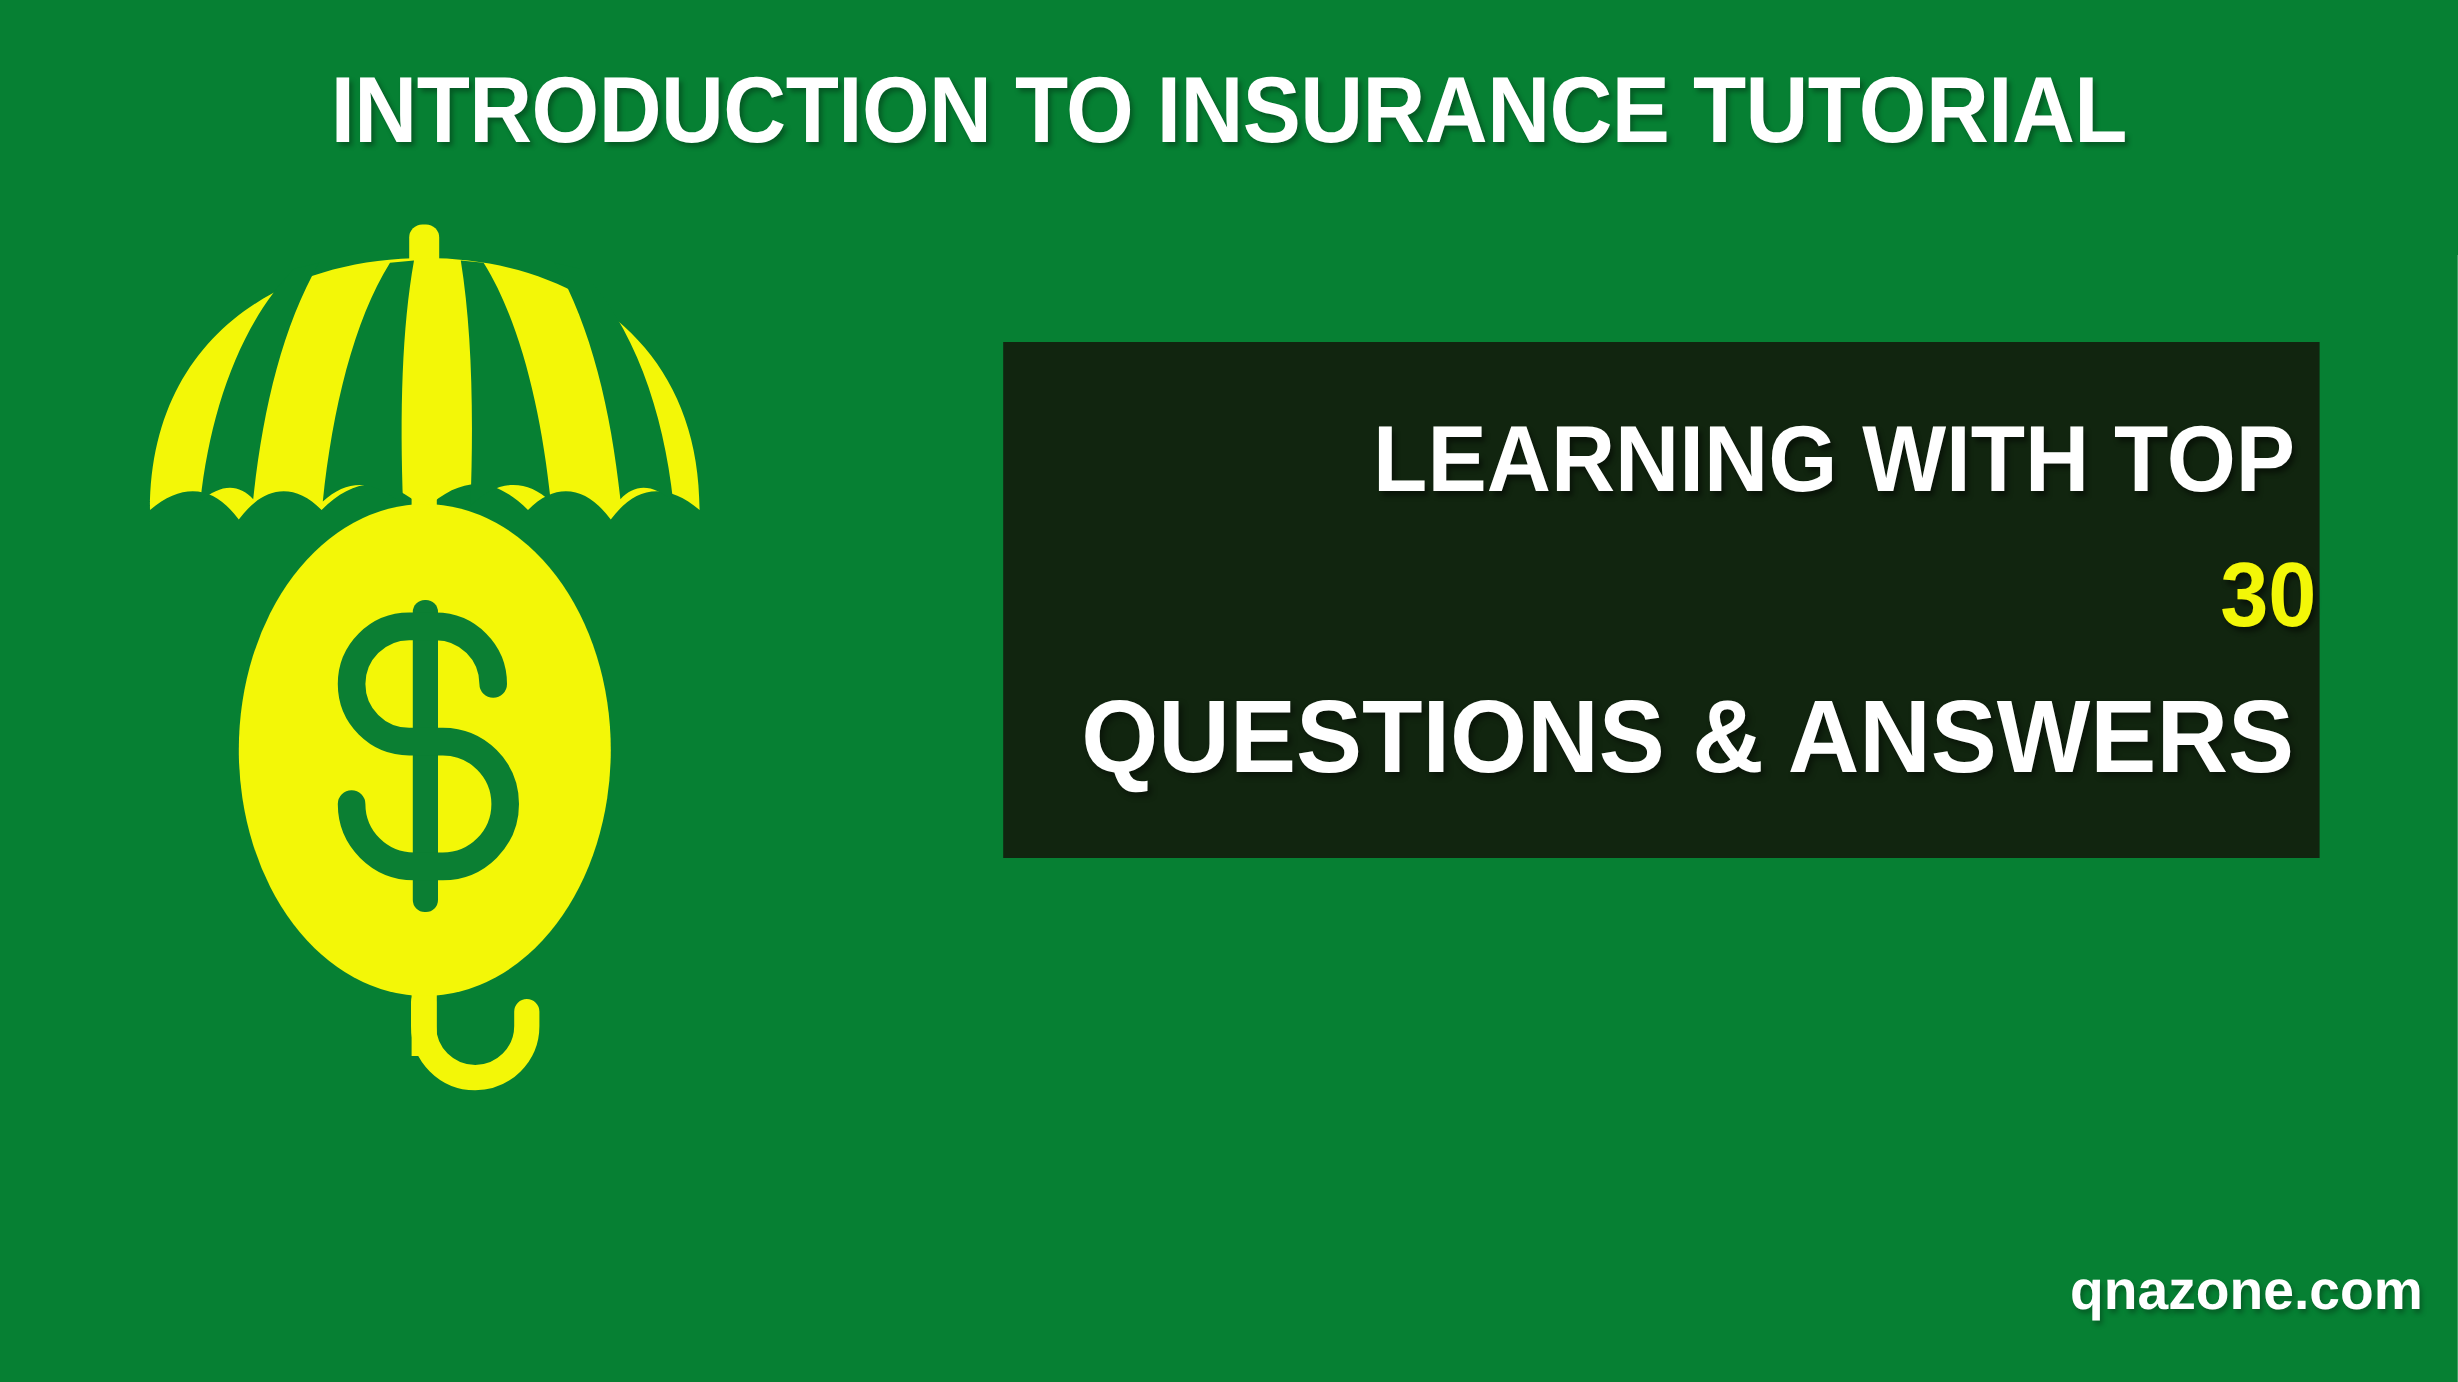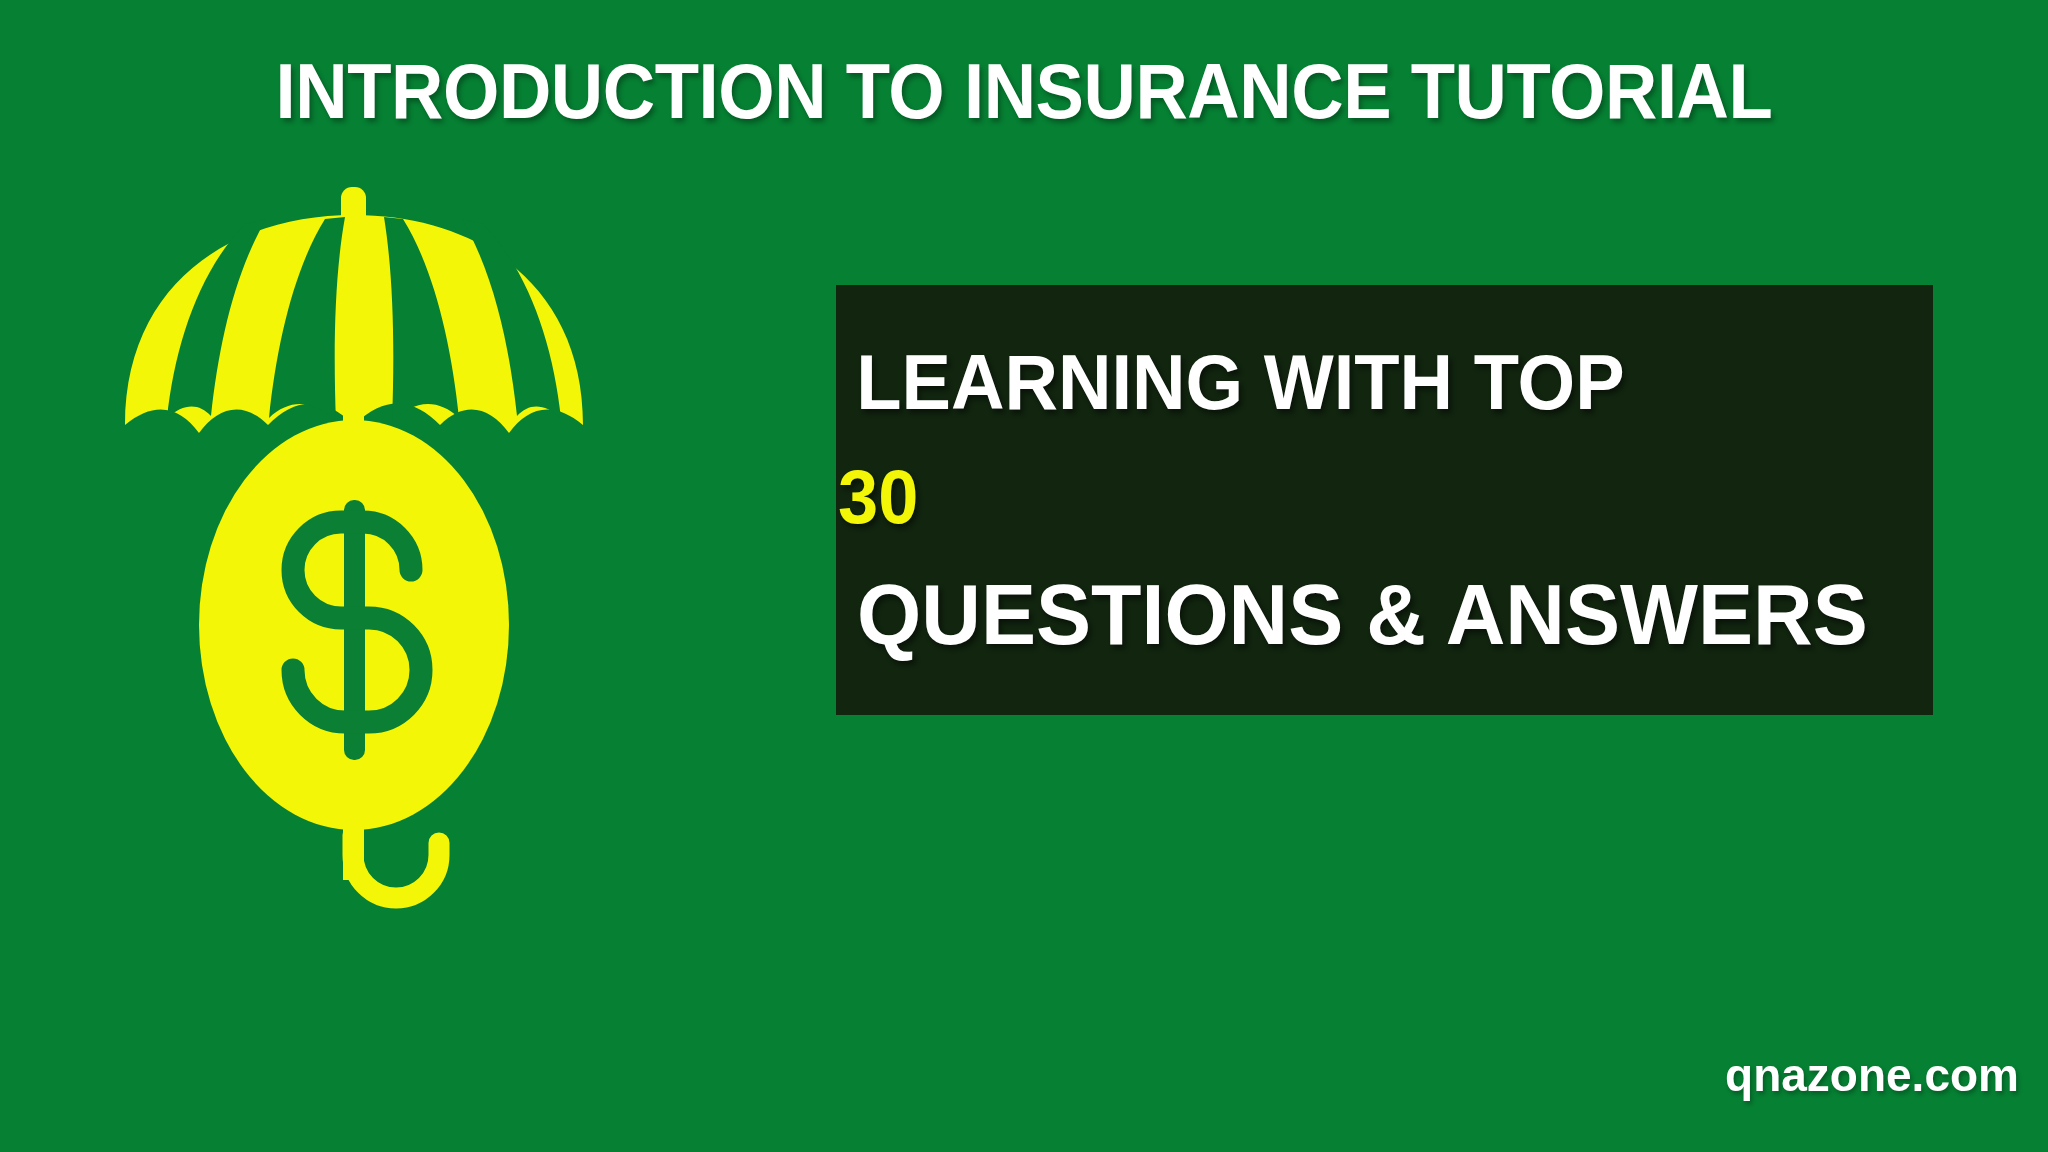--- a/index.html
+++ b/index.html
@@ -59,21 +59,21 @@
   
   #callout-panel {
     position: absolute;
     left: 836px;
     top: 285px;
     width: 1097px;
     height: 430px;
     background: #11250f;
     display: flex;
     flex-direction: column;
-    align-items: flex-start;
+    align-items: flex-end;
     justify-content: center;
   }
 
   .panel-line {
     color: #ffffff;
     font-family: "Liberation Sans Narrow", "Liberation Sans", sans-serif;
     font-weight: 700;
     line-height: 1;
     white-space: nowrap;
     text-shadow: 3px 4px 5px rgba(0, 0, 0, 0.45);

